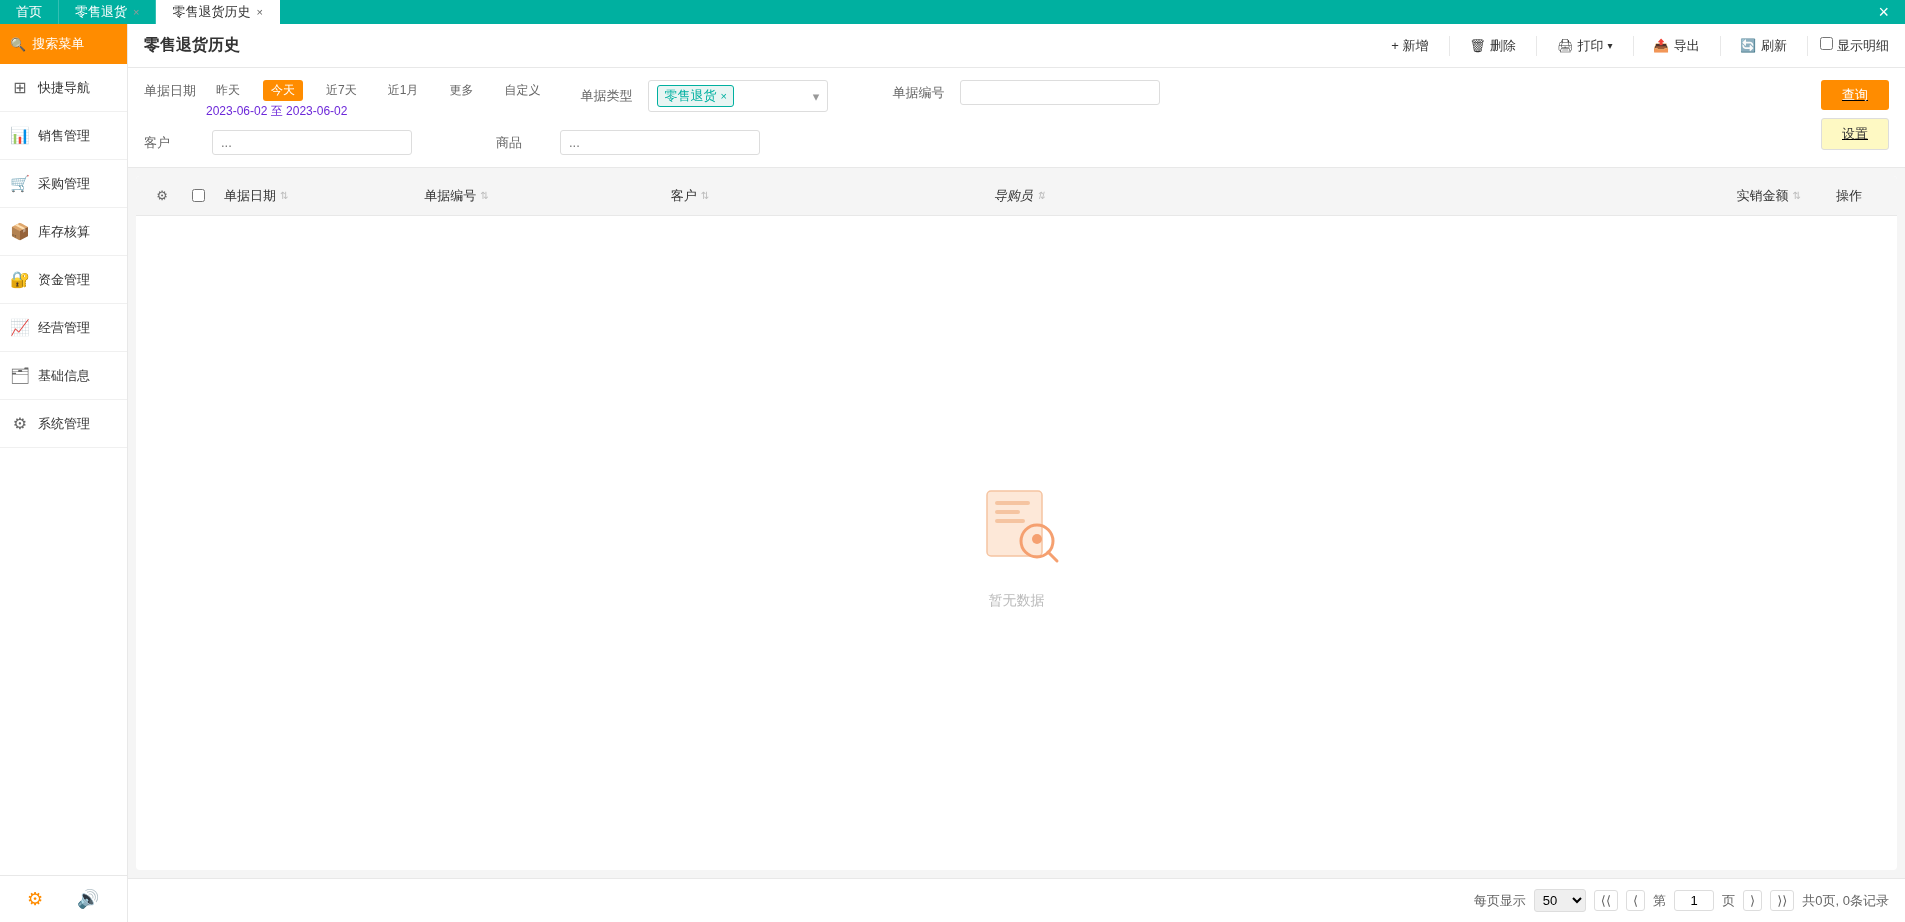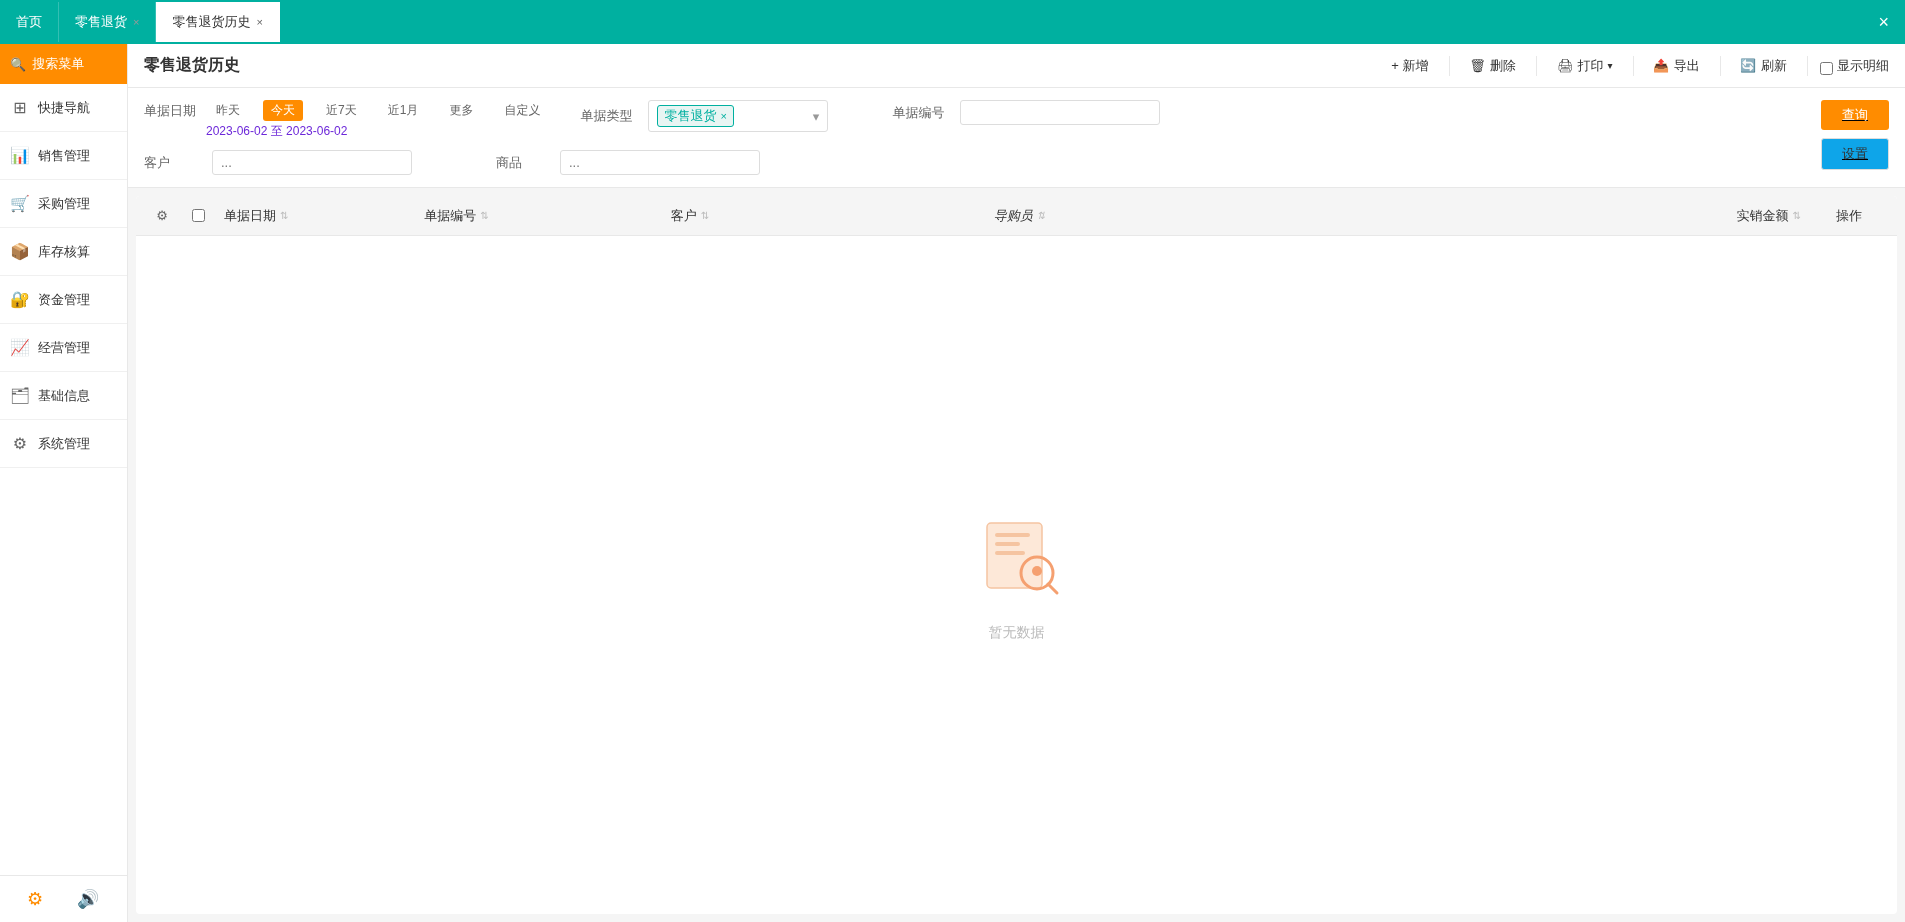--- a/index.html
+++ b/index.html
@@ -1,20 +1,20 @@
 <!DOCTYPE html>
 <html><head>
   <meta charset="utf-8">
   <style>
     * { box-sizing: border-box; margin: 0; padding: 0; font-family: 'Microsoft YaHei', Arial, sans-serif; font-size: 13px; }
     body { display: flex; flex-direction: column; height: 922px; overflow: hidden; background: #f5f5f5; }
 
     
     .top-bar {
-      display: flex; align-items: center; background: #00b0a0; height: 44px; padding: 0 0 0 0;
+      display: flex; align-items: center; background: #00b0a0; height: 24px; padding: 0 0 0 0;
       flex-shrink: 0;
     }
     .tab-item {
       display: flex; align-items: center; height: 40px; padding: 0 16px; cursor: pointer;
       color: #fff; font-size: 13px; gap: 6px; border-right: 1px solid rgba(255,255,255,0.2);
     }
     .tab-item.active { background: #fff; color: #333; }
     .tab-item .close-icon { font-size: 11px; color: #999; cursor: pointer; }
     .tab-item.active .close-icon { color: #666; }
     .top-bar-spacer { flex: 1; }
@@ -52,21 +52,21 @@
       display: flex; align-items: center; justify-content: space-between;
       background: #fff; padding: 8px 16px; border-bottom: 1px solid #e8e8e8; height: 44px;
     }
     .page-title { font-size: 16px; font-weight: bold; color: #333; }
     .header-actions { display: flex; align-items: center; gap: 12px; }
     .action-btn {
       display: flex; align-items: center; gap: 4px; cursor: pointer; color: #333; font-size: 13px;
       padding: 4px 8px; border: none; background: none;
     }
     .divider-v { width: 1px; height: 20px; background: #e8e8e8; }
-    .display-detail { display: flex; align-items: flex-end; gap: 4px; font-size: 13px; color: #333; }
+    .display-detail { display: flex; align-items: flex-start; gap: 4px; font-size: 13px; color: #333; }
     .display-detail input[type=checkbox] { cursor: pointer; }
 
     
     .filter-area {
       background: #fff; padding: 12px 16px; border-bottom: 1px solid #e8e8e8;
     }
     .filter-label { color: #666; font-size: 13px; min-width: 60px; white-space: nowrap; }
     .date-filter { display: flex; align-items: center; gap: 15px; }
     .date-btn {
       padding: 2px 8px; cursor: pointer; font-size: 12px; color: #666; border: none; background: none;
@@ -155,21 +155,21 @@
     }
     .page-unit { color: #666; }
     .page-total { color: #666; }
 
     
     .query-btn {
       background: #ff8c00; color: #fff; border: none; border-radius: 3px;
       padding: 6px 20px; cursor: pointer; font-size: 13px;
     }
     .settings-btn {
-      background: #0ea5e9; color: #333; border: 1px solid #ddd; border-radius: 3px;
+      background: #fef9c3; color: #333; border: 1px solid #ddd; border-radius: 3px;
       padding: 6px 20px; cursor: pointer; font-size: 13px; margin-top: 4px;
     }
     .right-btns { display: flex; flex-direction: column; gap: 4px; }
 
     .filter-main { display: flex; align-items: flex-start; gap: 0; }
     .filter-left { flex: 1; }
   </style>
 </head>
 <body>
 
@@ -366,15 +366,31 @@
           <rect x="28" y="34" width="25" height="4" rx="2" fill="#f5c4a1"></rect>
           <rect x="28" y="43" width="30" height="4" rx="2" fill="#f5c4a1"></rect>
           <circle cx="70" cy="65" r="16" fill="none" stroke="#f5a070" stroke-width="3"></circle>
           <line x1="81" y1="76" x2="90" y2="85" stroke="#f5a070" stroke-width="3" stroke-linecap="round"></line>
           <circle cx="70" cy="63" r="5" fill="#f5a070"></circle>
         </svg>
         <span class="empty-text">暂无数据</span>
       </div>
     </div>
 
+    <div class="pagination">
+      <span class="page-size-label">每页显示</span>
+      <select class="page-size-select">
+        <option>20</option>
+        <option selected="">50</option>
+        <option>100</option>
+      </select>
+      <button class="page-nav-btn">⟨⟨</button>
+      <button class="page-nav-btn">⟨</button>
+      <span class="page-input-label">第</span>
+      <input class="page-input" type="text" value="1" style="">
+      <span class="page-unit">页</span>
+      <button class="page-nav-btn">⟩</button>
+      <button class="page-nav-btn">⟩⟩</button>
+      <span class="page-total">共0页, 0条记录</span>
+    </div>
 
   </div>
 </div>
 
 </body></html>

